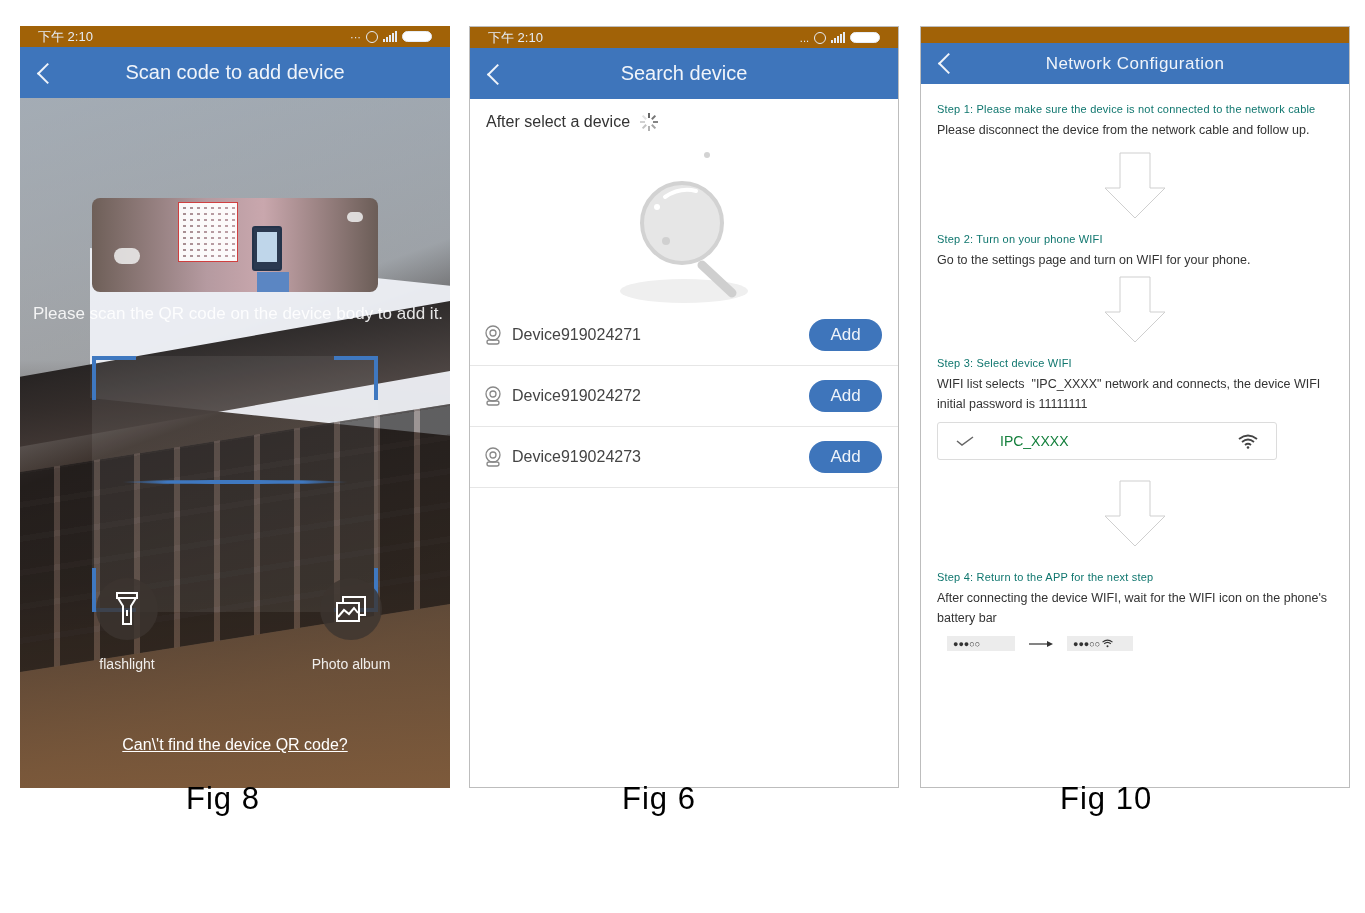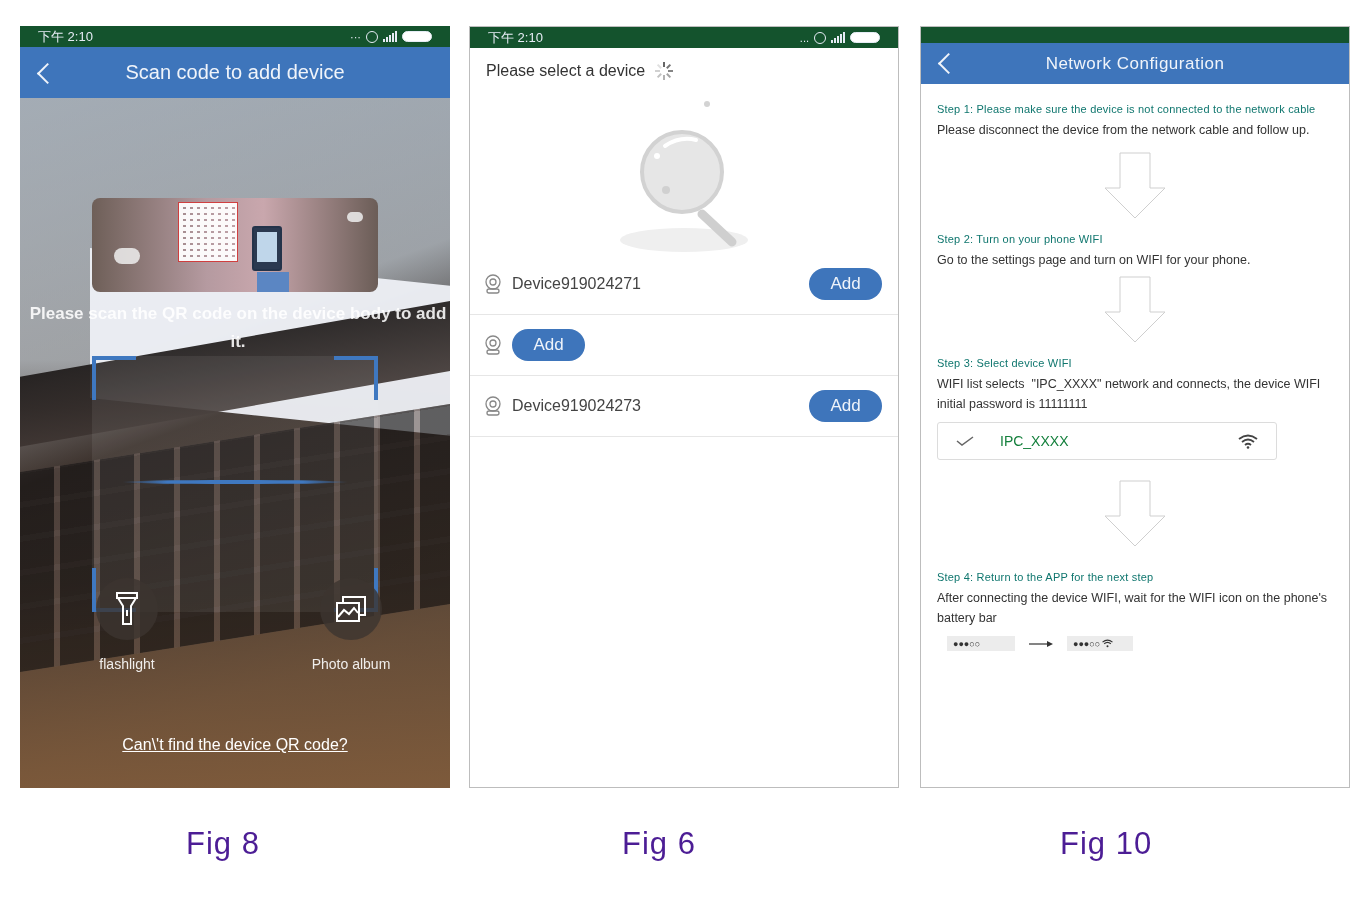--- a/index.html
+++ b/index.html
@@ -2,21 +2,21 @@
 <html><head>
 <meta charset="utf-8">
 <style>
   * { box-sizing: border-box; margin: 0; padding: 0; }
   body { width: 1365px; height: 913px; background: #ffffff; font-family: "Liberation Sans", "DejaVu Sans", sans-serif; position: relative; overflow: hidden; }
   .phone { position: absolute; top: 26px; width: 430px; height: 762px; overflow: hidden; }
   #p8 { left: 20px; }
   #p9 { left: 469px; border: 1px solid #bdbdbd; background: #fff; }
   #p10 { left: 920px; border: 1px solid #bdbdbd; background: #fff; }
 
-  .statusbar { height: 21px; background: #14532d; color: #e6ecf5; font-size: 13px; display: flex; align-items: center; justify-content: space-between; padding: 0 18px 0 18px; }
+  .statusbar { height: 21px; background: #a16207; color: #e6ecf5; font-size: 13px; display: flex; align-items: center; justify-content: space-between; padding: 0 18px 0 18px; }
   .status-right { display: flex; align-items: center; gap: 5px; font-size: 11px; }
   .sig { display: inline-flex; align-items: flex-end; gap: 1px; height: 11px; }
   .sig i { display: block; width: 2px; background: #e6ecf5; }
   .batt { width: 30px; height: 11px; border-radius: 6px; background: #fff; border: 1px solid #e6ecf5; }
   .ring { width: 12px; height: 12px; border: 1.5px solid #e6ecf5; border-radius: 50%; }
   .navbar { height: 51px; background: #3e75bb; color: #f0f4fa; display: flex; align-items: center; justify-content: center; position: relative; font-size: 20px; }
   .navbar .back { position: absolute; left: 14px; top: 12px; width: 24px; height: 28px; cursor: pointer; }
   .navbar .back::before { content: ""; position: absolute; left: 6px; top: 7px; width: 13px; height: 13px; border-left: 2px solid #f0f4fa; border-bottom: 2px solid #f0f4fa; transform: rotate(45deg); }
 
   
@@ -31,21 +31,21 @@
     opacity: 0.75; }
   .laptop-edge { position: absolute; left: -20px; top: 240px; width: 480px; height: 70px; background: linear-gradient(180deg, #1b1716, #3c3330); transform: skewY(-10deg); opacity: 0.9; }
   .paper { position: absolute; left: 70px; top: 170px; width: 380px; height: 150px; background: rgba(238,240,246,0.95); transform: skewY(6deg); }
   .scan-card { position: absolute; left: 72px; top: 100px; width: 286px; height: 94px; border-radius: 8px; background: linear-gradient(90deg, #6e5f58 0%, #b59aa0 40%, #c9a7ad 60%, #6b5d57 100%); overflow: hidden; }
   .qr { position: absolute; left: 86px; top: 4px; width: 60px; height: 60px; border: 1.5px solid #d23a3a;
     background-image: repeating-linear-gradient(90deg, #fff 0 4px, transparent 4px 7px), repeating-linear-gradient(0deg, #fff 0 4px, transparent 4px 6px); opacity: .95; }
   .mini-phone { position: absolute; left: 160px; top: 28px; width: 30px; height: 45px; background: #2b3950; border: 2px solid #24334a; border-radius: 3px; }
   .mini-phone::after { content: ""; position: absolute; left: 3px; top: 4px; right: 3px; bottom: 7px; background: #bfd6ea; }
   .sleeve { position: absolute; left: 165px; top: 74px; width: 32px; height: 22px; background: #5b86c3; }
   .cloud { position: absolute; width: 20px; height: 12px; background: #eee; border-radius: 10px; opacity: .85; }
-  .scan-text { position: absolute; left: 6px; right: 0; top: 202px; text-align: center; color: rgba(255,255,255,0.88); font-size: 17px; line-height: 28px; font-weight: bold; }
+  .scan-text { position: absolute; left: 6px; right: 0; top: 202px; text-align: center; color: rgba(255,255,255,0.88); font-size: 17px; line-height: 28px; }
   .frame { position: absolute; left: 72px; top: 258px; width: 286px; height: 256px; background: rgba(255,255,255,0.07); }
   .corner { position: absolute; width: 44px; height: 44px; border-color: #3f78c0; border-style: solid; border-width: 0; }
   .c-tl { left: 0; top: 0; border-left-width: 4px; border-top-width: 4px; }
   .c-tr { right: 0; top: 0; border-right-width: 4px; border-top-width: 4px; }
   .c-bl { left: 0; bottom: 0; border-left-width: 4px; border-bottom-width: 4px; }
   .c-br { right: 0; bottom: 0; border-right-width: 4px; border-bottom-width: 4px; }
   .scanline { position: absolute; left: 30px; right: 30px; top: 124px; height: 4px; background: linear-gradient(90deg, transparent, #3f78c0 20%, #3f78c0 80%, transparent); border-radius: 50%; }
   .tool { position: absolute; top: 552px; width: 120px; text-align: center; cursor: pointer; }
   .tool .circle { width: 62px; height: 62px; border-radius: 50%; background: rgba(60,52,48,0.8); margin: 0 auto; display: flex; align-items: center; justify-content: center; }
   .tool .lbl { color: rgba(255,255,255,0.9); font-size: 14px; margin-top: 16px; }
@@ -67,21 +67,21 @@
   
   .cfg { padding: 0 16px; color: #333; }
   .step-h { font-size: 11px; line-height: 22px; color: #0f766e; letter-spacing: .2px; }
   .step-p { font-size: 12.5px; line-height: 20px; color: #333; }
   .arrow { display: flex; justify-content: center; }
   .wifi-box { width: 340px; height: 38px; border: 1px solid #dcdcdc; border-radius: 3px; display: flex; align-items: center; padding: 0 18px; margin-top: 8px; }
   .wifi-box .ssid { flex: 1; color: #15803d; font-size: 14px; margin-left: 26px; }
   .bars { display: flex; align-items: center; gap: 14px; margin-top: 8px; margin-left: 10px; }
   .pill { background: #ececec; height: 15px; display: flex; align-items: center; padding: 0 6px; gap: 2px; font-size: 9px; color: #333; }
 
-  .fig { position: absolute; top: 826px; font-size: 31px; color: #4c1d95; font-family: "Liberation Sans", sans-serif; letter-spacing: 1px; }
+  .fig { position: absolute; top: 781px; font-size: 31px; color: #000000; font-family: "Liberation Sans", sans-serif; letter-spacing: 1px; }
 </style>
 </head>
 <body>
 
 <div class="phone" id="p8">
   <div class="statusbar">
     <span>下午 2:10</span>
     <span class="status-right">
       <span>···</span>
       <span class="ring"></span>
@@ -151,22 +151,26 @@
       <span class="sig">
           <i style="height:3px"></i>
           <i style="height:5px"></i>
           <i style="height:7px"></i>
           <i style="height:9px"></i>
           <i style="height:11px"></i>
         </span>
       <span class="batt"></span>
     </span>
   </div>
+  <div class="navbar">
+    <span class="back"></span>
+    <span>Search device</span>
+  </div>
   <div class="select-row">
-    <span>Please select a device</span>
+    <span>After select a device</span>
     <span class="spinner">
       <i style="transform:rotate(0deg)"></i>
         <i style="transform:rotate(45deg);opacity:.9"></i>
         <i style="transform:rotate(90deg);opacity:.8"></i>
         <i style="transform:rotate(135deg);opacity:.6"></i>
         <i style="transform:rotate(180deg);opacity:.5"></i>
         <i style="transform:rotate(225deg);opacity:.4"></i>
         <i style="transform:rotate(270deg);opacity:.3"></i>
         <i style="transform:rotate(315deg);opacity:.2"></i>
     </span>
@@ -191,20 +195,21 @@
         </svg>
       <span class="name">Device919024271</span>
       <button class="add-btn">Add</button>
     </div>
     <div class="dev-row">
       <svg class="cam" viewBox="0 0 18 20" fill="none" stroke="#888" stroke-width="1.3">
           <circle cx="9" cy="8" r="7"></circle>
           <circle cx="9" cy="8" r="3"></circle>
           <rect x="3" y="15" width="12" height="4" rx="2"></rect>
         </svg>
+      <span class="name">Device919024272</span>
       <button class="add-btn">Add</button>
     </div>
     <div class="dev-row">
       <svg class="cam" viewBox="0 0 18 20" fill="none" stroke="#888" stroke-width="1.3">
           <circle cx="9" cy="8" r="7"></circle>
           <circle cx="9" cy="8" r="3"></circle>
           <rect x="3" y="15" width="12" height="4" rx="2"></rect>
         </svg>
       <span class="name">Device919024273</span>
       <button class="add-btn">Add</button>

